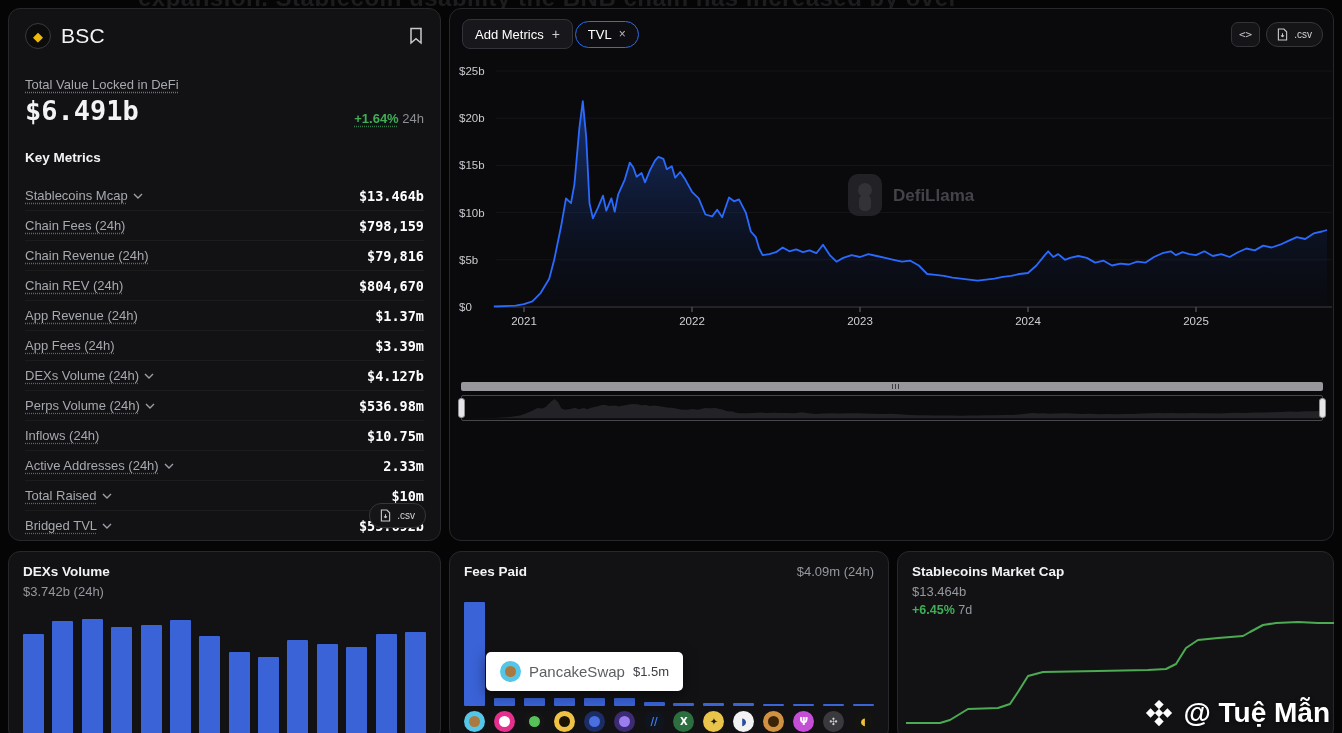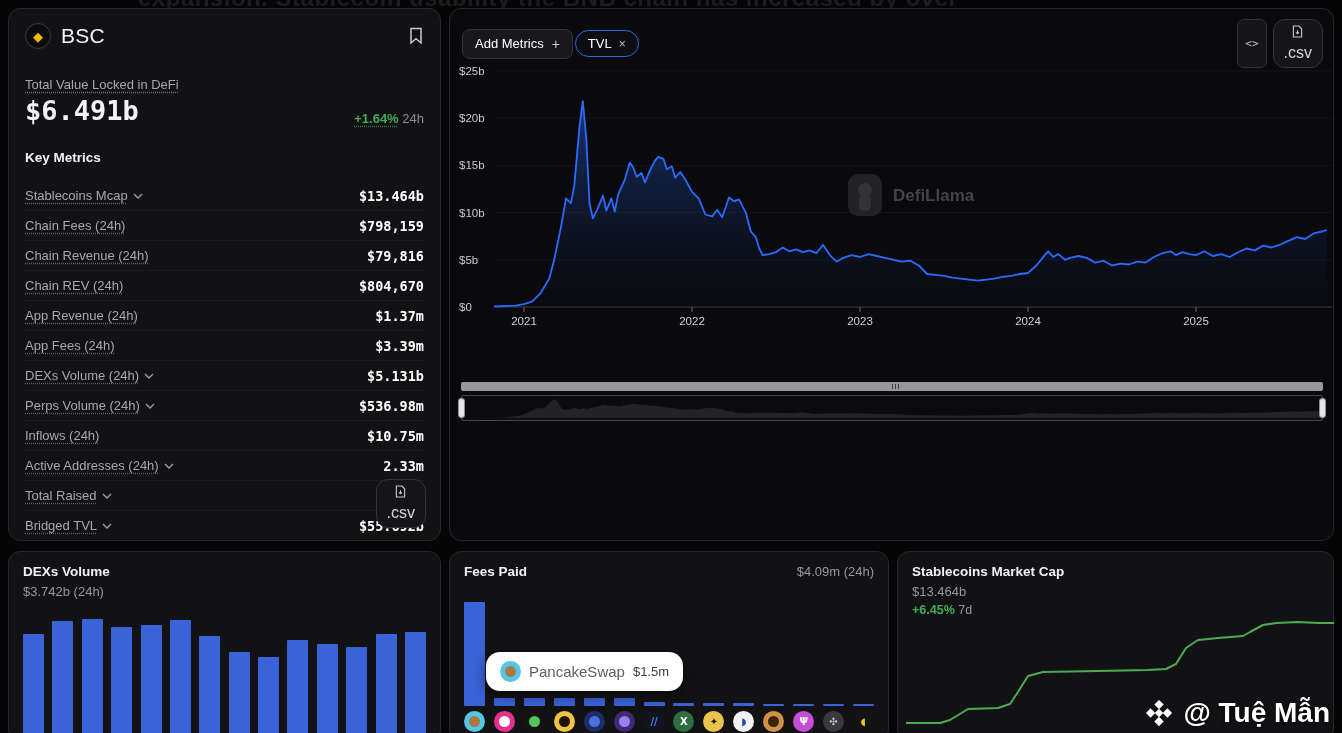--- a/index.html
+++ b/index.html
@@ -50,24 +50,23 @@
   .mlabel {
     color:#a6a9ae; display:flex; align-items:center; gap:5px;
     text-decoration:underline dotted rgba(255,255,255,.35); text-underline-offset:3px;
   }
   .chev { width:10px; height:6px; color:#9b9ea4; }
   .mvalue {
     margin-left:auto; font-family:"DejaVu Sans Mono", monospace;
     font-weight:700; font-size:13.5px; color:#fff;
   }
   .csv-btn {
-    display:inline-flex; align-items:center; gap:6px; font-size:16px; color:#d5d6d8;
+    display:inline-flex; align-items:center; gap:6px; font-size:10px; color:#d5d6d8;
     border:1px solid #35353a; border-radius:12px; padding:5px 10px; background:#151518;
     cursor:pointer;
-    flex-direction:column;
   }
   .left .csv-btn { position:absolute; right:14px; bottom:12px; }
   .ficon { width:11px; height:13px; }
   
   .main { left:449px; top:8px; width:885px; height:533px; background:#0a0a0d; }
   .main-head { position:absolute; left:12px; top:10px; right:10px; display:flex; align-items:center; gap:2px; }
   .addm {
     display:flex; align-items:center; gap:8px; background:#18181c; border:1px solid #33333a;
     border-radius:8px; padding:6px 12px; font-size:13px; color:#fff; cursor:pointer;
   }
@@ -117,21 +116,21 @@
   .bars { position:absolute; left:14px; right:14px; bottom:0; display:flex; align-items:flex-end; justify-content:space-between; }
   .vbar { width:21px; background:#3a63d8; border-radius:1px; }
   .fees .bars { bottom:34px; }
   .icon-row { position:absolute; left:14px; right:14px; bottom:8px; display:flex; justify-content:space-between; }
   .picon {
     width:21px; height:21px; border-radius:50%; display:flex; align-items:center; justify-content:center;
     font-size:10px; font-weight:700; font-family:"DejaVu Sans", sans-serif; cursor:pointer;
   }
   .picon i { display:block; width:11px; height:11px; border-radius:50%; }
   .tooltip {
-    position:absolute; left:36px; top:100px; background:#fff; border-radius:14px;
+    position:absolute; left:36px; top:100px; background:#fff; border-radius:5px;
     box-shadow:0 4px 14px rgba(0,0,0,.5); display:flex; align-items:center; gap:8px;
     padding:9px 14px; z-index:6;
   }
   .tt-icon { width:21px; height:21px; border-radius:50%; background:#54c7e8; display:flex; align-items:center; justify-content:center; }
   .tt-icon i { width:11px; height:11px; border-radius:50%; background:#a9793f; display:block; }
   .tt-name { font-size:15px; color:#5b5e63; }
   .tt-val { font-size:13px; color:#3a3d42; }
   .stable-svg { position:absolute; left:0; top:0; width:437px; height:188px; pointer-events:none; }
   .change-line { font-size:12.5px; margin-top:4px; }
   .change-line b { color:var(--green); font-weight:600; }
@@ -191,21 +190,21 @@
           <span class="mvalue">$1.37m</span>
         </div>
         <div class="mrow">
           <span class="mlabel">App Fees (24h)</span>
           <span class="mvalue">$3.39m</span>
         </div>
         <div class="mrow">
           <span class="mlabel">DEXs Volume (24h)<svg class="chev" viewBox="0 0 10 6">
               <path d="M1 1l4 4 4-4" fill="none" stroke="currentColor" stroke-width="1.4"></path>
             </svg></span>
-          <span class="mvalue">$5.131b</span>
+          <span class="mvalue">$4.127b</span>
         </div>
         <div class="mrow">
           <span class="mlabel">Perps Volume (24h)<svg class="chev" viewBox="0 0 10 6">
               <path d="M1 1l4 4 4-4" fill="none" stroke="currentColor" stroke-width="1.4"></path>
             </svg></span>
           <span class="mvalue">$536.98m</span>
         </div>
         <div class="mrow">
           <span class="mlabel">Inflows (24h)</span>
           <span class="mvalue">$10.75m</span>

